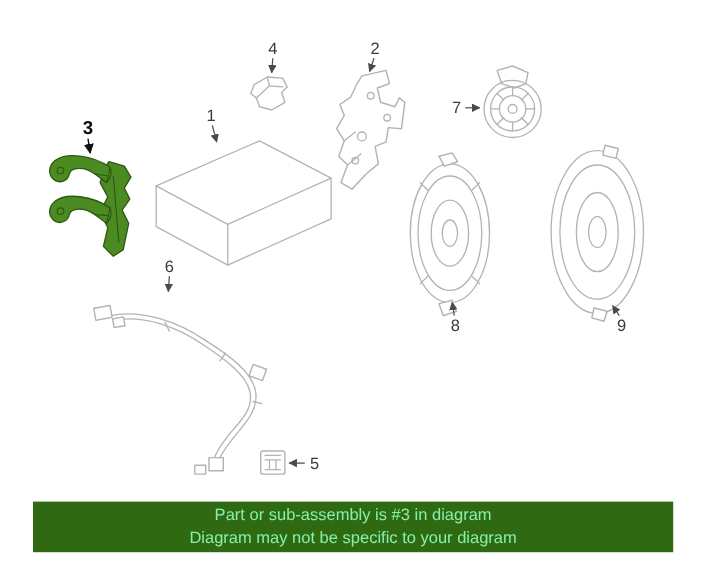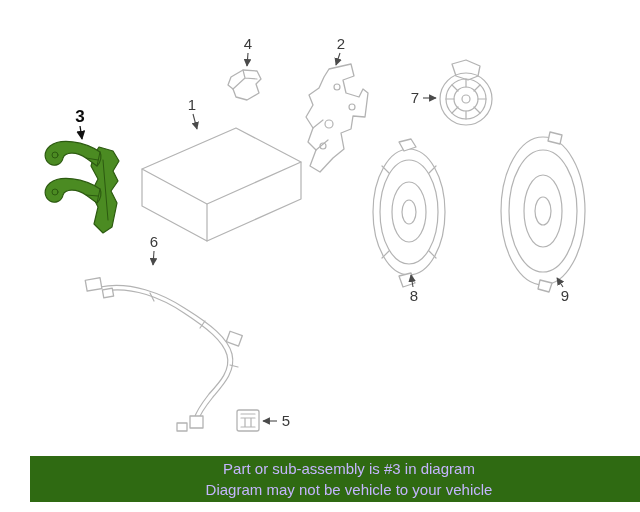--- a/index.html
+++ b/index.html
@@ -19,23 +19,23 @@
   .hl-line { fill:none;    stroke:#2c5a10; stroke-width:1;   stroke-linecap:round; }
 
   .lbl    { font-family:"Liberation Sans", sans-serif; font-size:15px; fill:#3a3a3a; text-anchor:middle; }
   .lbl-hl { font-weight:bold; font-size:17px; fill:#0a0a0a; }
 
   .arrow    { stroke:#4a4a4a; stroke-width:1.1; fill:none; marker-end:url(#arrowhead); }
   .arrow-hl { stroke:#111111; stroke-width:1.3; marker-end:url(#arrowhead-dark); }
 
   .banner {
     position:absolute; left:30px; top:456px; width:582px; height:46px;
-    background:#2f6a12; color:#c4b5fd;
+    background:#2f6a12; color:#86efac;
     display:flex; flex-direction:column; justify-content:center; align-items:center;
-    text-align:center; font-size:15px; line-height:21px;padding-left:28px;
+    text-align:center; font-size:15px; line-height:21px;
   }
 </style>
 </head>
 <body>
 
 <div class="stage">
 
   <svg width="640" height="455" viewBox="0 0 640 455">
     <defs>
       <marker id="arrowhead" viewBox="0 0 10 10" refX="9" refY="5" markerWidth="7" markerHeight="7" orient="auto-start-reverse">
@@ -144,16 +144,16 @@
       <text class="lbl" x="414" y="301">8</text>
       <path class="arrow" d="M413,287 L411,275"></path>
 
       <text class="lbl" x="565" y="301">9</text>
       <path class="arrow" d="M563,287 L557,278"></path>
     </g>
   </svg>
 
   <div class="banner">
     <div>Part or sub-assembly is #3 in diagram</div>
-    <div>Diagram may not be vehicle to your vehicle</div>
+    <div>Diagram may not be specific to your diagram</div>
   </div>
 
 </div>
 
 </body></html>

